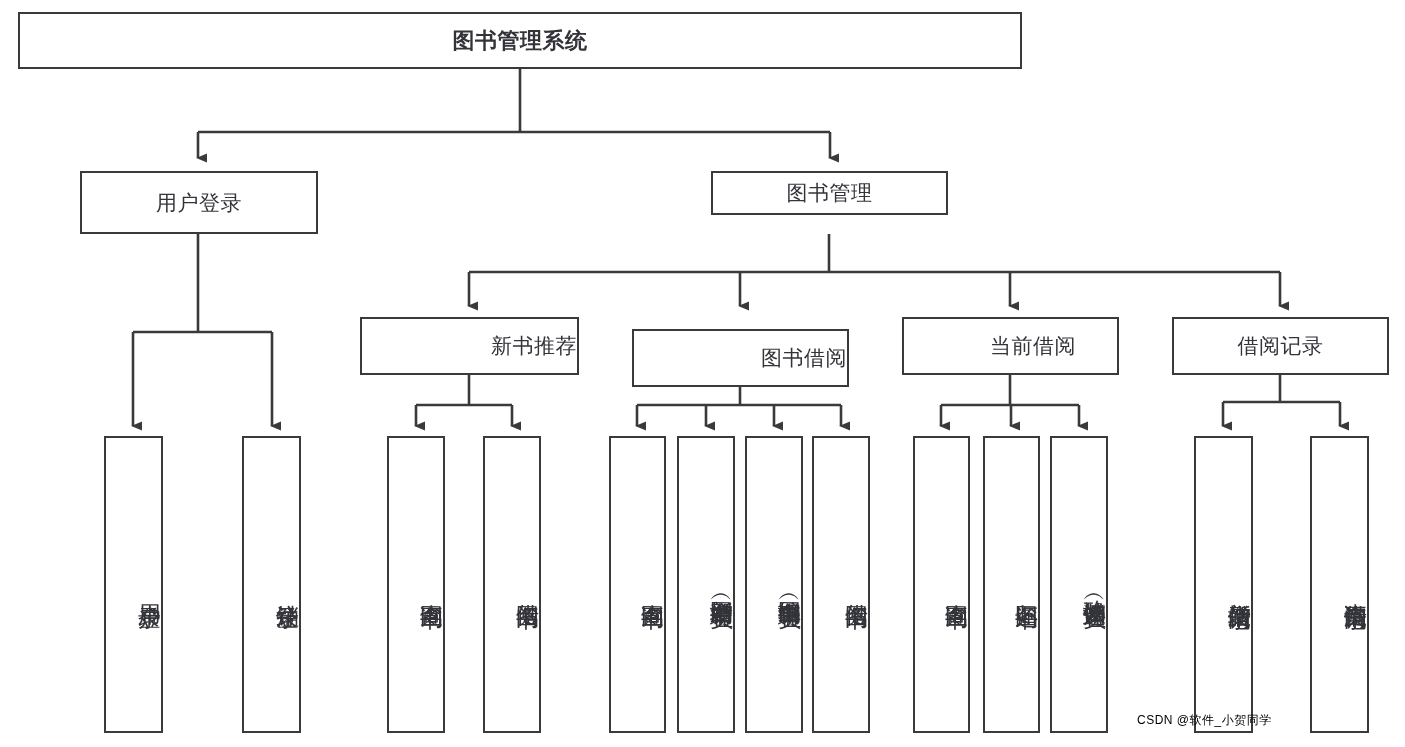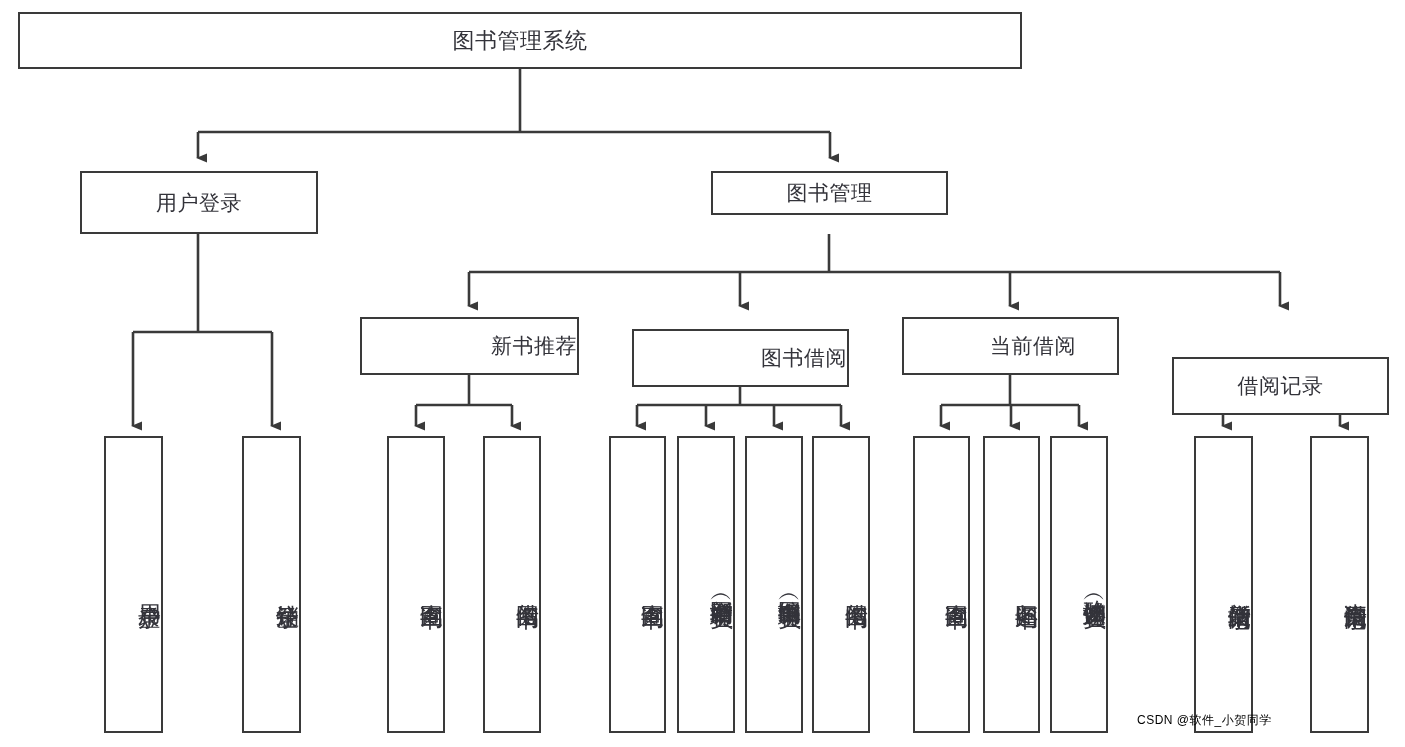--- a/index.html
+++ b/index.html
@@ -47,20 +47,21 @@
     padding-top: 6px;
     font-size: 23px;
     line-height: 1.04;
     letter-spacing: 1px;
   }
   .node.vertical.tall-text {
     padding-top: 4px;
   }
   .node.root {
     font-size: 22px;
+    font-weight: bold;
   }
   .watermark {
     position: absolute;
     left: 1137px;
     top: 712px;
     font-size: 12px;
     color: #000000;
     letter-spacing: 0.5px;
     white-space: nowrap;
   }
@@ -133,21 +134,21 @@
 
   <div class="node horizontal" style="left:360px; top:317px; width:219px; height:58px;justify-content:flex-end;">
     <span>新书推荐</span>
   </div>
   <div class="node horizontal" style="left:632px; top:329px; width:217px; height:58px;justify-content:flex-end;">
     <span>图书借阅</span>
   </div>
   <div class="node horizontal" style="left:902px; top:317px; width:217px; height:58px;padding-left:45px;">
     <span>当前借阅</span>
   </div>
-  <div class="node horizontal" style="left:1172px; top:317px; width:217px; height:58px;margin-top:40px;">
+  <div class="node horizontal" style="left:1172px; top:317px; width:217px; height:58px;">
     <span>借阅记录</span>
   </div>
 
   <div class="node vertical" style="left:104px; top:436px; width:59px; height:297px;">
     <span>用户登录</span>
   </div>
   <div class="node vertical" style="left:242px; top:436px; width:59px; height:297px;">
     <span>注销登录</span>
   </div>
 

